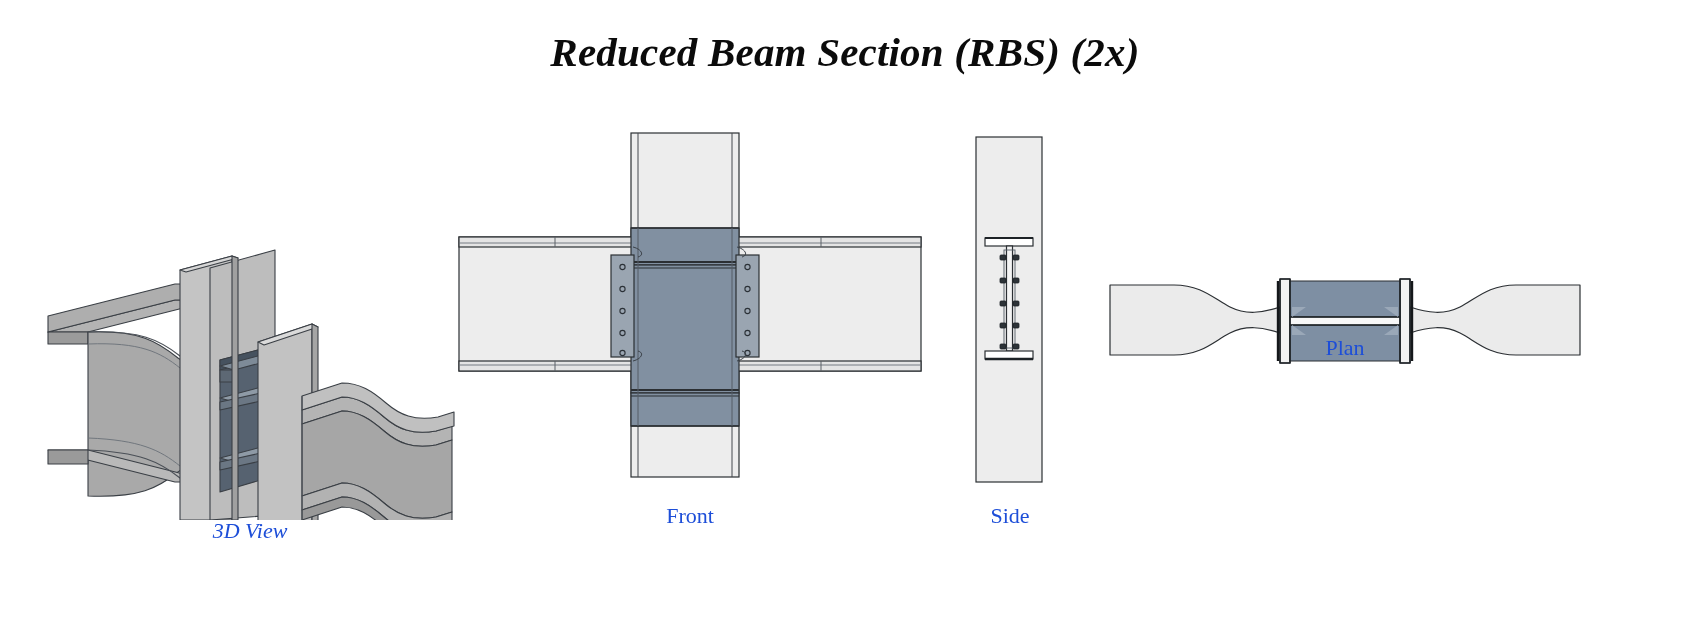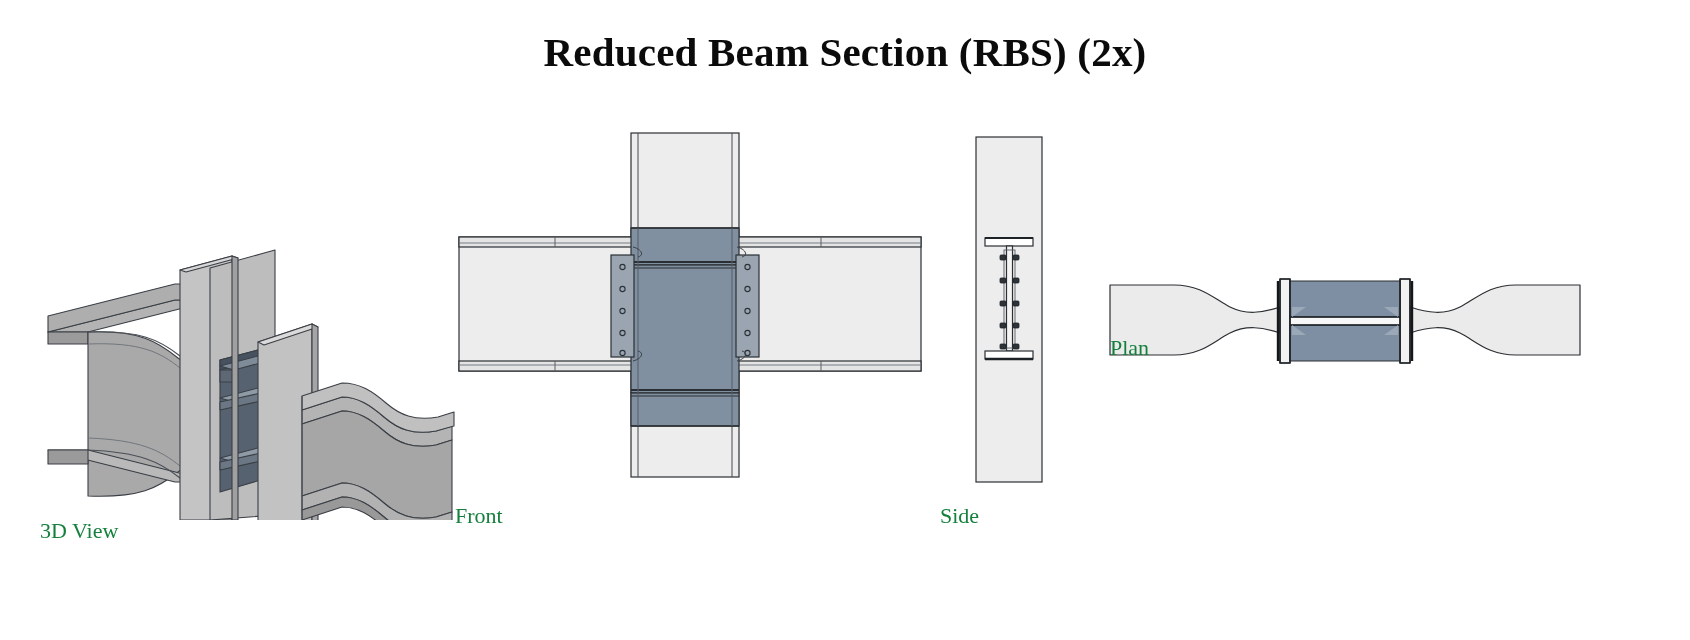--- a/index.html
+++ b/index.html
@@ -25,30 +25,31 @@
     top: 28px;
     left: 0;
     width: 1690px;
     text-align: center;
     font-family: "Liberation Serif", "DejaVu Serif", serif;
     font-weight: bold;
     font-size: 41px;
     letter-spacing: 0.2px;
     color: #0b0b0b;
     white-space: nowrap;
+    font-style: italic;
   }
   .viewport {
     position: absolute;
   }
   .view-caption {
     position: absolute;
-    text-align: left;
+    text-align: center;
     font-family: "Liberation Serif", "DejaVu Serif", serif;
     font-size: 22px;
-    color: #15803d;
+    color: #1d4ed8;
     white-space: nowrap;
   }
   svg { display: block; overflow: visible; }
 </style>
 </head>
 <body>
 
 <div id="sheet">
 
   <div id="page-title">Reduced Beam Section (RBS) (2x)</div>
@@ -162,21 +163,21 @@
                  L 412 406 L 412 416 L 396 421
                  C 372 425 358 419 344 407
                  C 330 395 318 387 302 387
                  L 262 400 Z" fill="#999999"></path>
 
         <path d="M 262 276 L 262 400" fill="none" stroke="#4b5057" stroke-width="1.1"></path>
 
         <path d="M 218 440 L 272 422 L 272 486 L 218 504 Z" fill="#c2c2c2" opacity="0"></path>
       </g>
     </svg>
-    <div class="view-caption" style="left:0; top:398px; width:420px;">3D View</div>
+    <div class="view-caption" style="left:0; top:398px; width:420px;font-style:italic;">3D View</div>
   </div>
 
   <div class="viewport" style="left:940px; top:125px; width:140px; height:400px;">
     <svg width="140" height="400" viewBox="0 0 140 400">
       <g stroke="#2b2f33" stroke-width="1.2">
 
         <rect x="36" y="12" width="66" height="345" fill="#ededed"></rect>
 
         <rect x="45" y="113" width="48" height="8" fill="#ffffff"></rect>
         <line x1="45" y1="113" x2="93" y2="113" stroke="#1d2226" stroke-width="2"></line>

